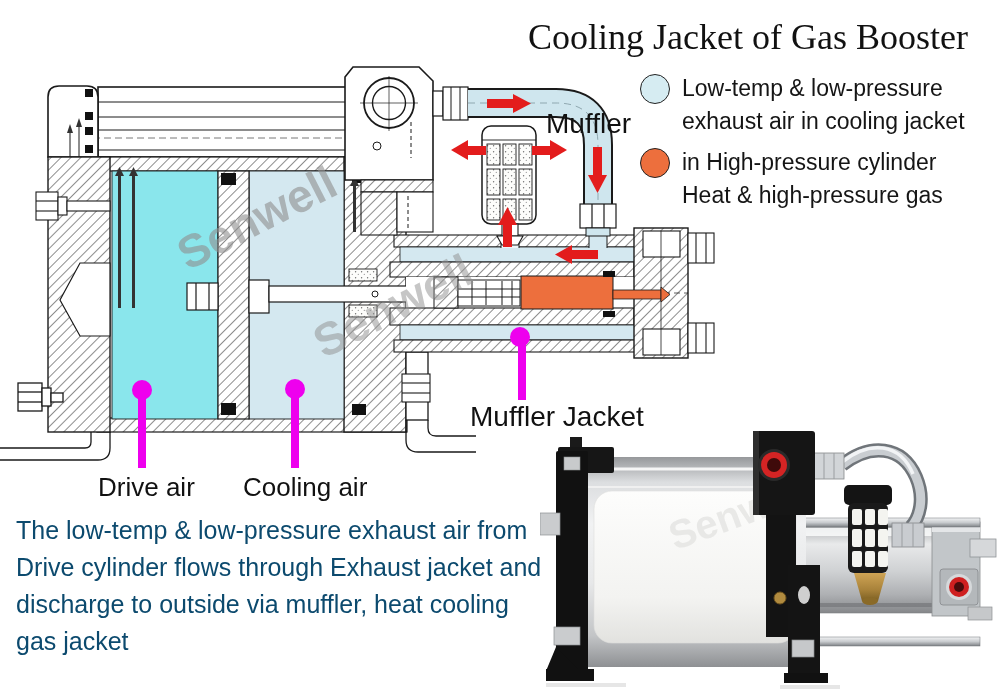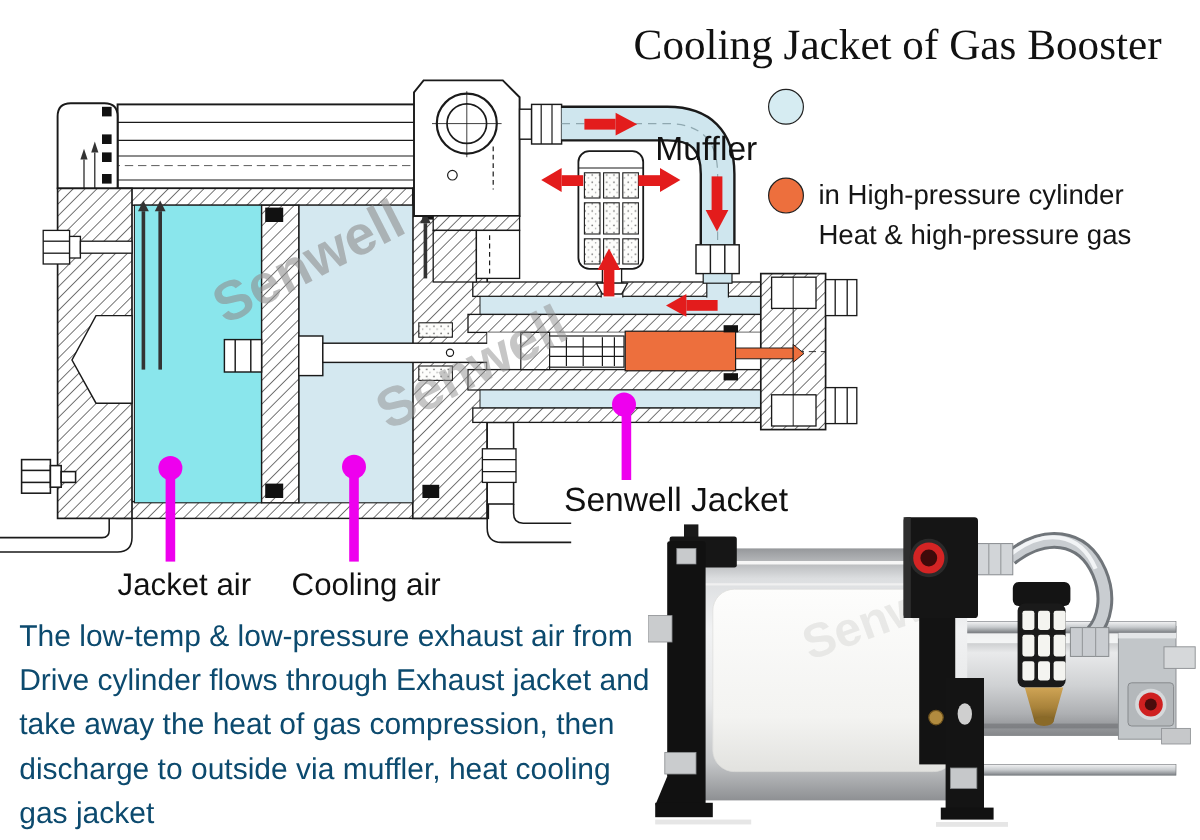--- a/index.html
+++ b/index.html
@@ -252,39 +252,42 @@
       <circle cx="520" cy="337" r="10"></circle>
           <rect x="518" y="337" width="8" height="63"></rect>
     </g>
   </svg>
   </div>
 
   <div class="abs title" style="left:528px;top:16px">Cooling Jacket of Gas Booster</div>
 
   <div class="abs legend-row" style="left:640px;top:72px">
     <div class="legend-dot" style="background: rgb(214, 236, 242);"></div>
+    <div class="legend-text">
+      <div>Low-temp &amp; low-pressure</div>
+      <div>exhaust air in cooling jacket</div>
+    </div>
   </div>
 
   <div class="abs legend-row" style="left:640px;top:146px">
     <div class="legend-dot" style="background: rgb(237, 111, 61);"></div>
     <div class="legend-text">
       <div>in High-pressure cylinder</div>
       <div>Heat &amp; high-pressure gas</div>
     </div>
   </div>
 
   <div class="abs lbl lbl-big" style="left:546px;top:108px">Muffler</div>
-  <div class="abs lbl lbl-big" style="left:470px;top:401px">Senwell Jacket</div>
-  <div class="abs lbl" style="left:98px;top:472px">Jacket air</div>
+  <div class="abs lbl lbl-big" style="left:470px;top:401px">Muffler Jacket</div>
+  <div class="abs lbl" style="left:98px;top:472px">Drive air</div>
   <div class="abs lbl" style="left:243px;top:472px">Cooling air</div>
 
   <div class="abs desc" style="left:16px;top:512px">
     <div>The low-temp &amp; low-pressure exhaust air from</div>
     <div>Drive cylinder flows through Exhaust jacket and</div>
-    <div>take away the heat of gas compression, then</div>
     <div>discharge to outside via muffler, heat cooling</div>
     <div>gas jacket</div>
   </div>
 
   <div class="abs" style="left:540px;top:425px">
   <svg width="460" height="275" viewBox="0 0 460 275">
     <defs>
       <linearGradient id="gcyl" x1="0" y1="0" x2="0" y2="1">
         <stop offset="0" stop-color="#96989b"></stop>
             <stop offset="0.12" stop-color="#dcdee0"></stop>

